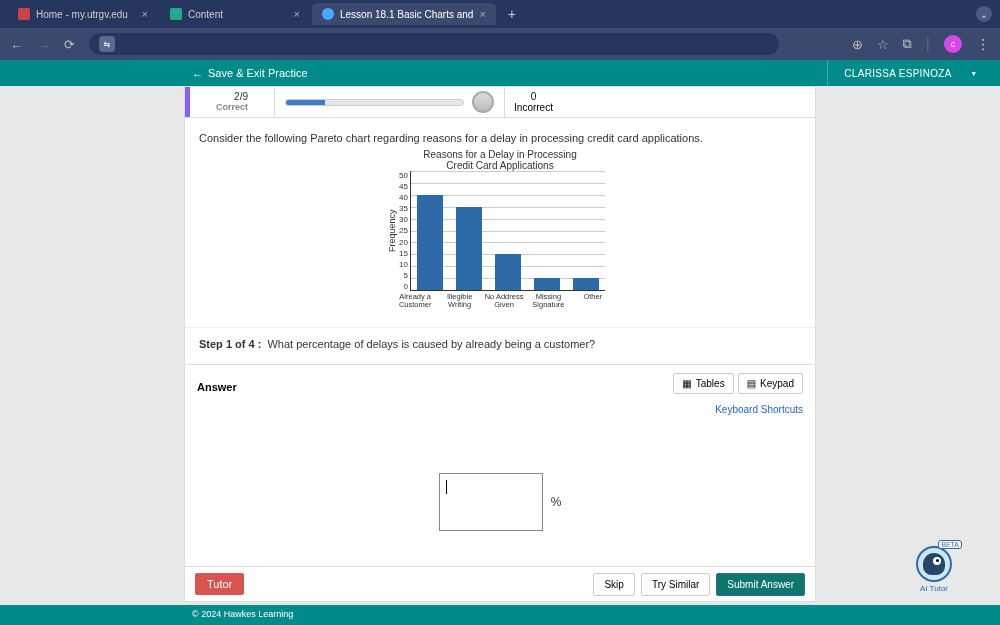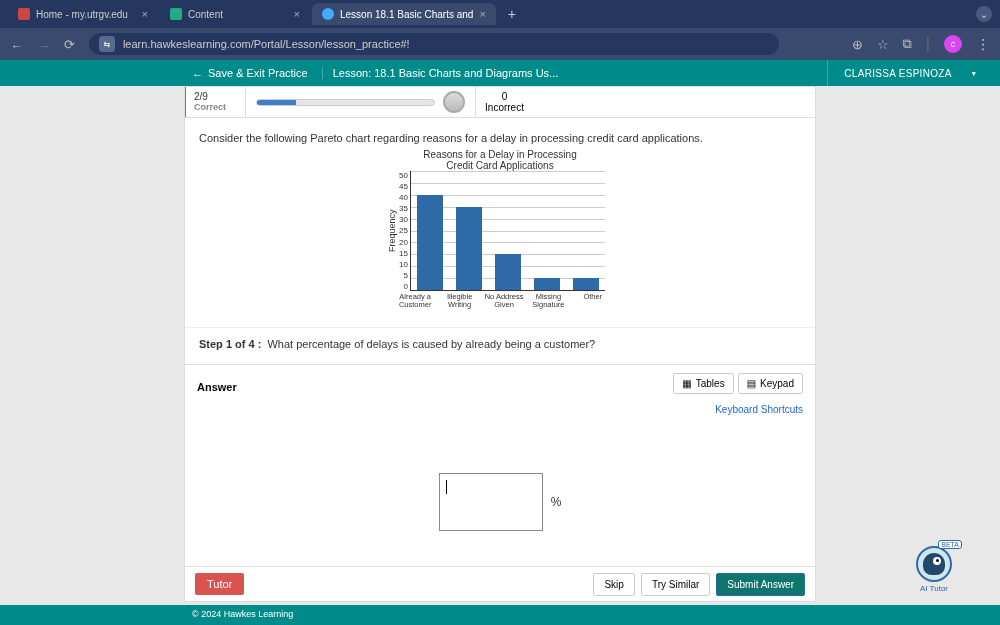--- a/index.html
+++ b/index.html
@@ -32,21 +32,21 @@
   .lesson-title { padding-left: 10px; border-left: 1px solid rgba(255,255,255,0.25);}
   .app-header .spacer { flex:1; }
   .user-box { border-left:1px solid rgba(255,255,255,0.25); height:100%; display:flex; align-items:center; padding: 0 24px 0 16px; font-size:10px; letter-spacing:0.3px;}
   .user-box .caret { margin-left:20px; font-size:8px;}
 
   
   .page { position:absolute; top:86px; left:184px; width:632px; background:#fff; border:1px solid #ddd;}
 
   .q-header { display:flex; border-bottom:1px solid #ddd; font-size:10px; }
   .q-left { padding:10px 12px; color:#333; font-weight:bold; flex:1;}
-  .q-stats { border-left:1px solid #8b5cf6; min-width:60px; text-align:left; padding:4px 8px;}
+  .q-stats { border-left:5px solid #8b5cf6; min-width:60px; text-align:right; padding:4px 26px;}
   .q-stats .num { font-size:10px; color:#333;}
   .q-stats .lbl { font-size:9px; color:#888; font-weight:bold;}
   .q-prog { border-left:1px solid #ddd; width:230px; display:flex; align-items:center; padding:0 10px; gap:8px;}
   .prog-track { flex:1; height:7px; background:#e6e6e6; border-radius:4px; border:1px solid #ccc;}
   .prog-fill { height:100%; background:#3d7dca; border-radius:4px 0 0 4px;}
   .coin { width:22px; height:22px; border-radius:50%; background:linear-gradient(#ddd,#bbb); border:2px solid #aaa;}
   .q-inc { border-left:1px solid #ddd; min-width:58px; text-align:center; padding:4px 6px;}
 
   .q-body { padding: 14px 14px 6px; font-size:11px; color:#333;}
   .q-prompt { margin-bottom:6px; }
@@ -116,39 +116,37 @@
   <div class="spacer"></div>
   <div class="chev">⌄</div>
 </div>
 
 <div class="url-bar">
   <span class="nav-icon">←</span>
   <span class="nav-icon" style="opacity:.4">→</span>
   <span class="nav-icon">⟳</span>
   <div class="url-pill">
     <span class="site-badge">⇆</span>
-    <span>learn.hawkeslearning.com/Portal/Lesson/lesson_practice#!</span>
   </div>
   <div class="spacer"></div>
   <div class="right-icons">
     <span class="nav-icon">⊕</span>
     <span class="nav-icon">☆</span>
     <span class="nav-icon">⧉</span>
     <span style="color:#666">|</span>
     <span class="avatar-circle">c</span>
     <span class="menu-dots">⋮</span>
   </div>
 </div>
 
 <div class="app-header">
   <div class="save-exit">
     <span>←</span>
     <span>Save &amp; Exit Practice</span>
   </div>
-  <div class="lesson-title">Lesson: 18.1 Basic Charts and Diagrams Us...</div>
   <div class="spacer"></div>
   <div class="user-box">
     <span>CLARISSA ESPINOZA</span>
     <span class="caret">▾</span>
   </div>
 </div>
 
 <div class="page">
   <div class="q-header">
     <div class="q-stats">

